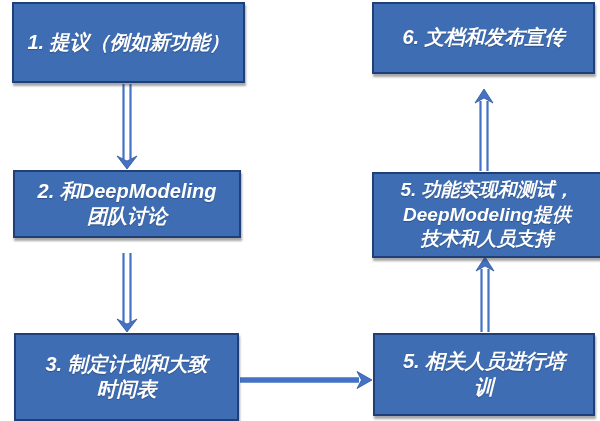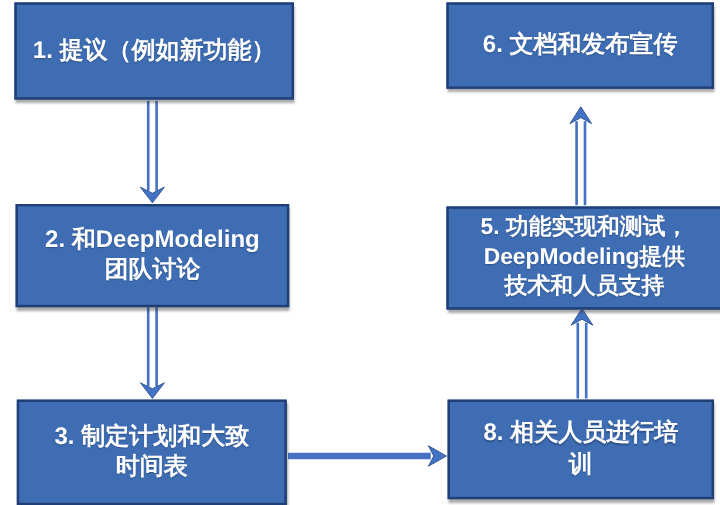--- a/index.html
+++ b/index.html
@@ -44,20 +44,21 @@
     text-align: center;
     padding: 2px 4px;
   }
   .box-text {
     white-space: pre-line;
     color: var(--text, #FFFFFF);
     font-weight: bold;
     font-size: 20px;
     line-height: 1.27;
     text-shadow: 0 1px 1px rgba(0,0,0,0.25);
+    font-style: italic;
   }
   .box.step5 .box-text { font-size: 19px; line-height: 1.3; }
 </style>
 </head>
 <body>
 
 <div class="canvas">
 
   <svg class="arrows" viewBox="0 0 600 421" xmlns="http://www.w3.org/2000/svg">
 
@@ -88,32 +89,32 @@
       <line class="arrow-line" x1="480.5" y1="171" x2="480.5" y2="101"></line>
       <line class="arrow-line" x1="487.5" y1="171" x2="487.5" y2="101"></line>
       <polygon class="arrow-head" points="475,103 484,89 493,103 484,98"></polygon>
     </g>
   </svg>
 
   <div class="box" style="left:12px; top:2px; width:233px; height:81px">
     <span class="box-text">1. 提议（例如新功能）</span>
   </div>
 
-  <div class="box" style="left:13px; top:170px; width:228px; height:86px">
+  <div class="box" style="left:13px; top:170px; width:228px; height:68px">
     <span class="box-text">2. 和DeepModeling
 团队讨论</span>
   </div>
 
   <div class="box" style="left:14px; top:333px; width:225px; height:88px">
     <span class="box-text">3. 制定计划和大致
 时间表</span>
   </div>
 
   <div class="box" style="left:373px; top:333px; width:222px; height:83px">
-    <span class="box-text">8. 相关人员进行培
+    <span class="box-text">5. 相关人员进行培
 训</span>
   </div>
 
   <div class="box step5" style="left:372px; top:172px; width:230px; height:86px">
     <span class="box-text">5. 功能实现和测试，
 DeepModeling提供
 技术和人员支持</span>
   </div>
 
   <div class="box" style="left:372px; top:2px; width:223px; height:72px">

